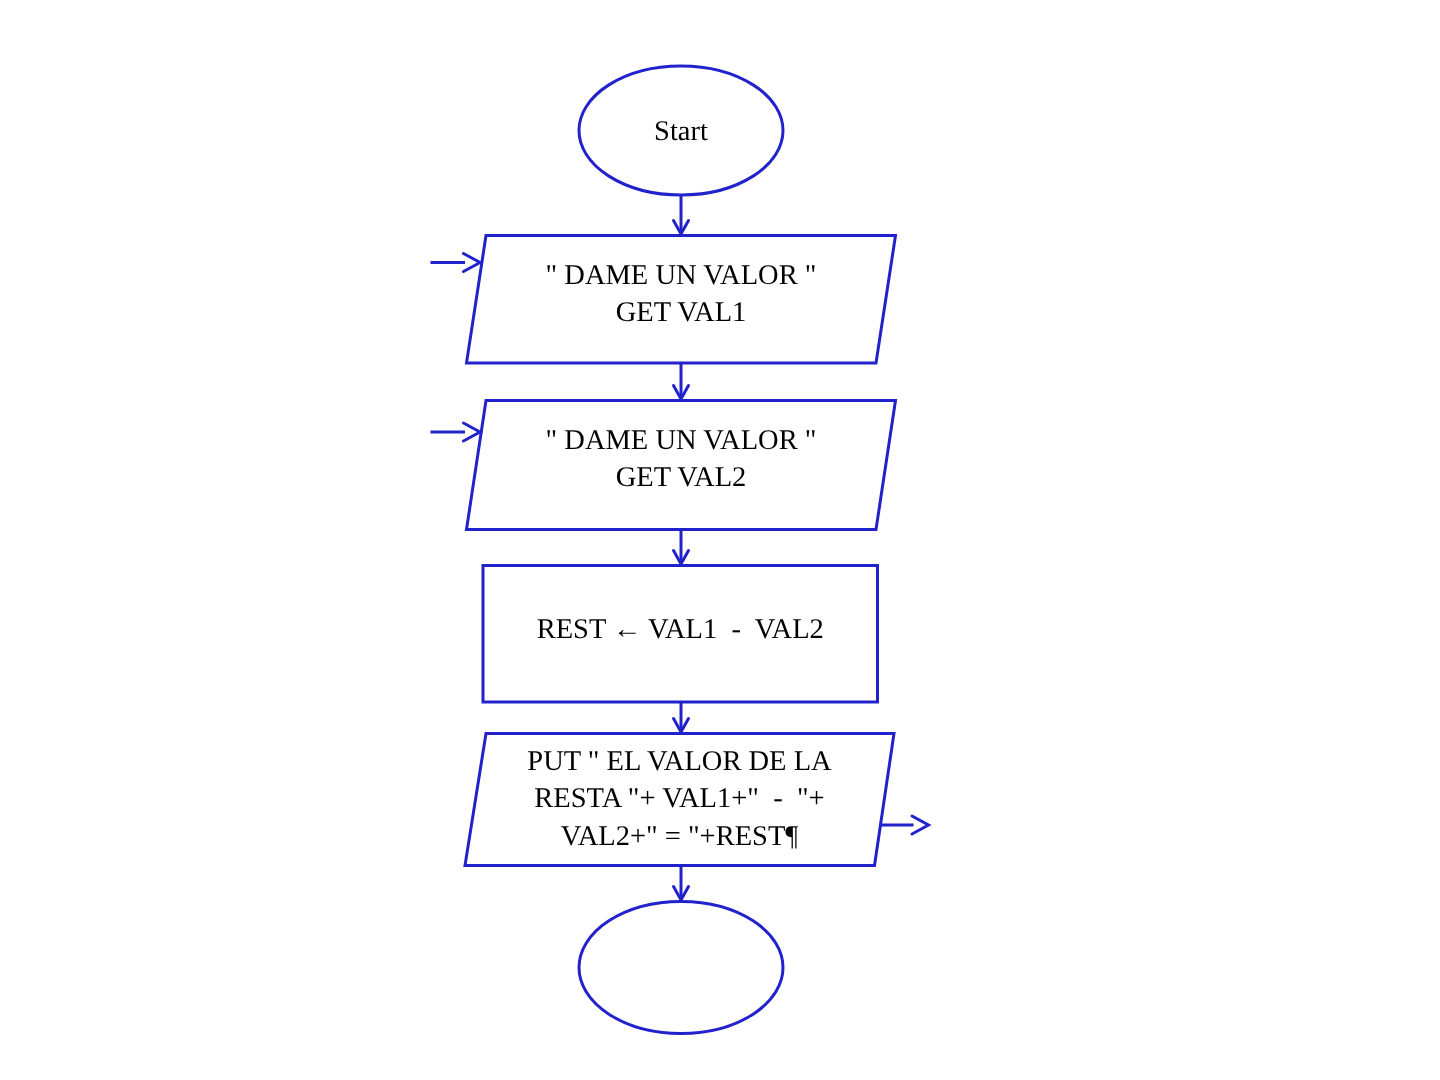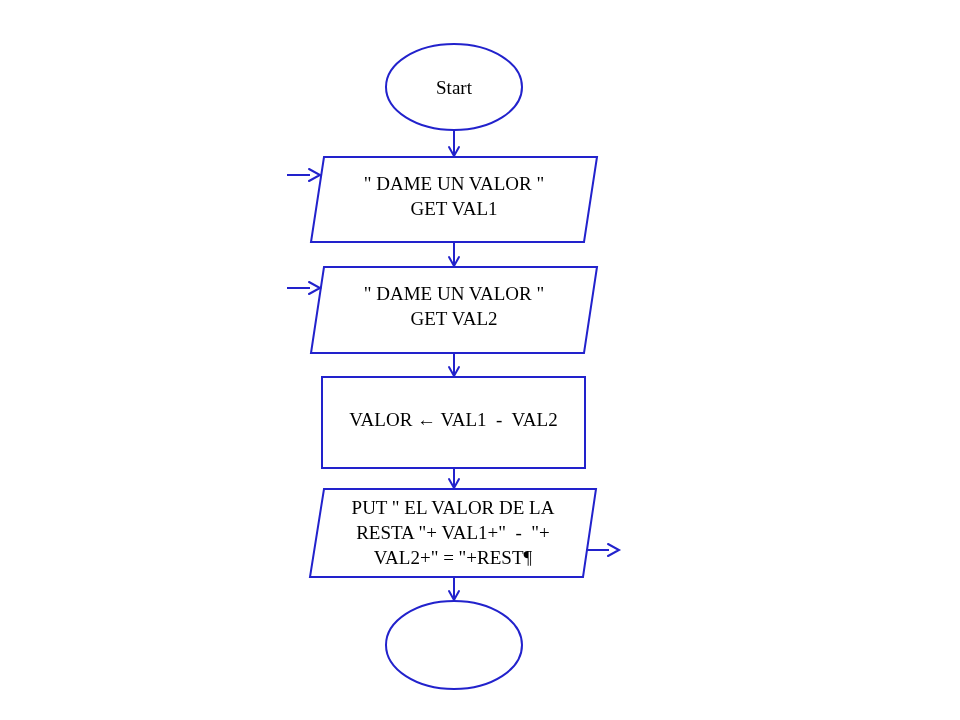--- a/index.html
+++ b/index.html
@@ -95,20 +95,20 @@
   </svg>
 
   <div class="node-label single-line" style="left:386px; top:76px; width:136px;">Start</div>
 
   <div class="node-label" style="left:311px; top:171px; width:286px;">" DAME UN VALOR "
 GET VAL1</div>
 
   <div class="node-label" style="left:311px; top:281px; width:286px;">" DAME UN VALOR "
 GET VAL2</div>
 
-  <div class="node-label single-line" style="left:322px; top:408px; width:263px;">VALOR ← VAL1  -  VAL2</div>
+  <div class="node-label single-line" style="left:322px; top:408px; width:263px;">REST ← VAL1  -  VAL2</div>
 
   <div class="node-label" style="left:310px; top:495px; width:286px;">PUT " EL VALOR DE LA
 RESTA "+ VAL1+"  -  "+
 VAL2+" = "+REST¶</div>
 
 
 </div>
 
 </body></html>

